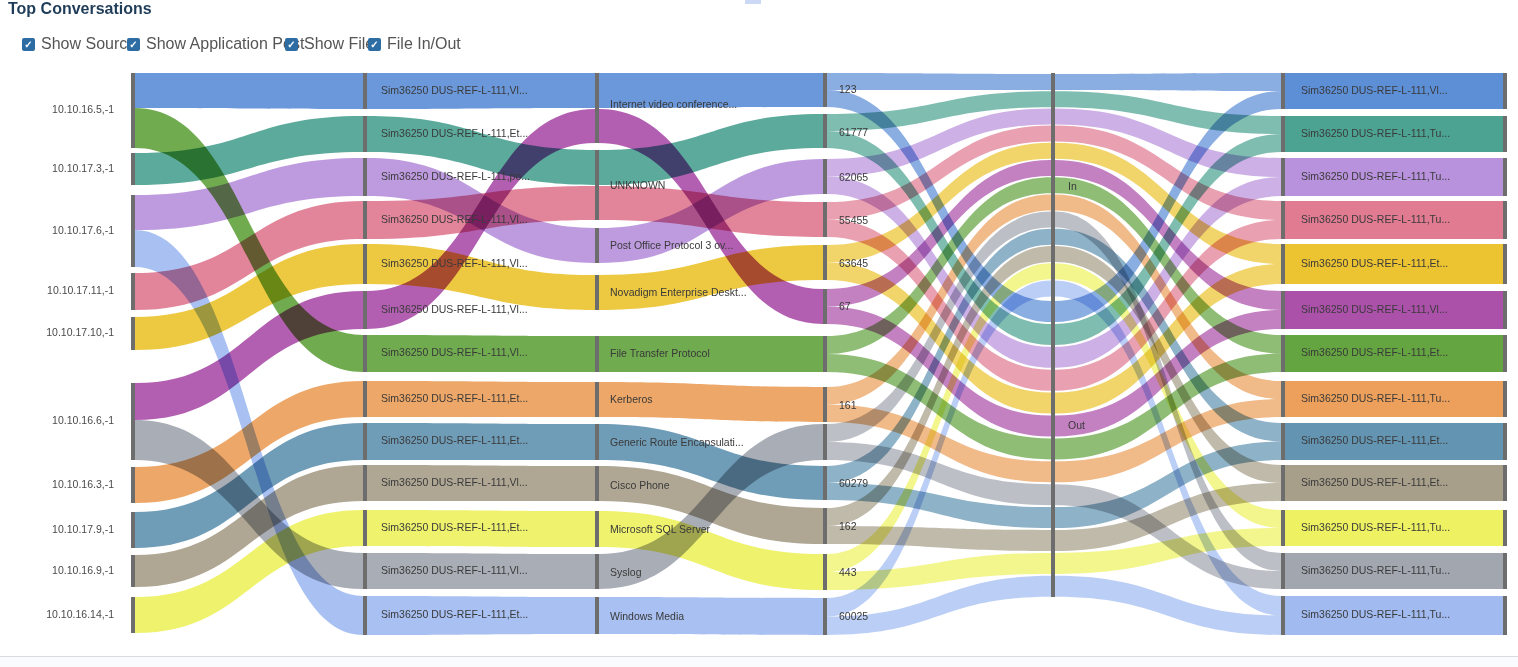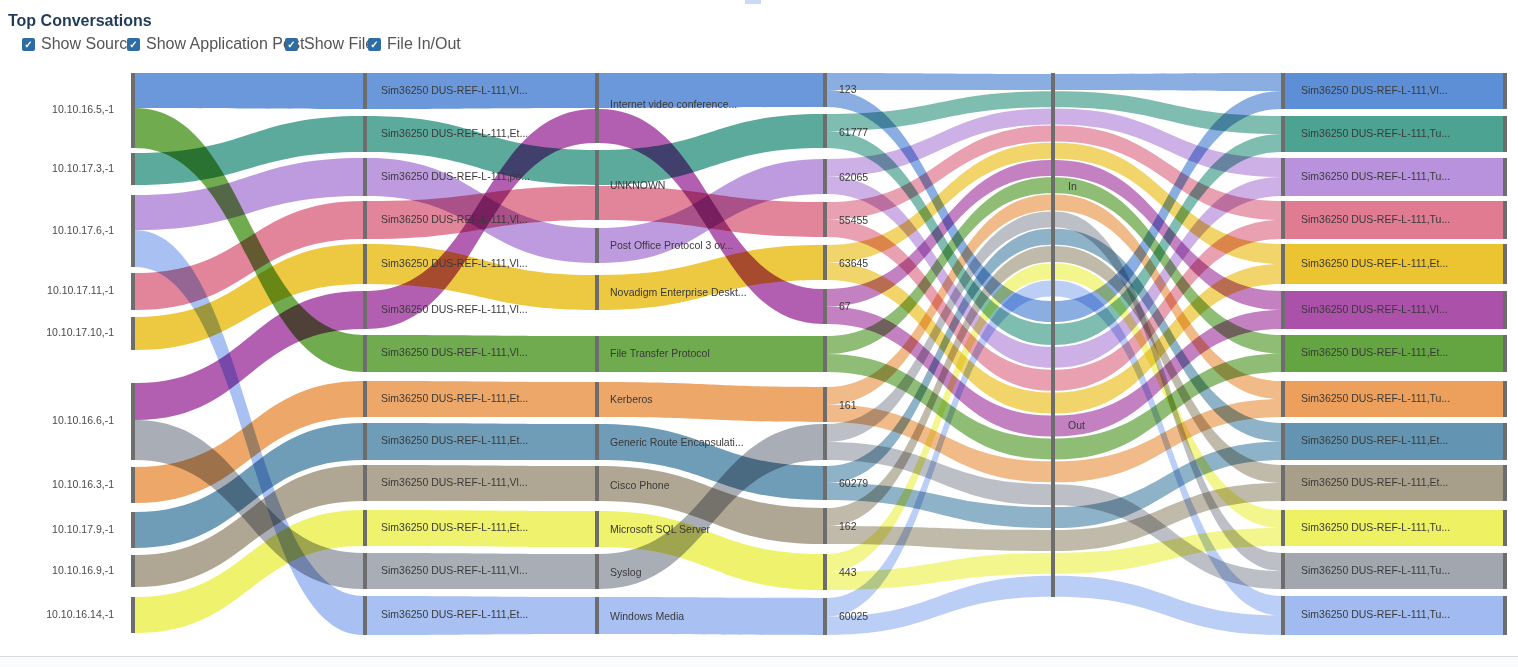--- a/index.html
+++ b/index.html
@@ -1,18 +1,18 @@
 <!DOCTYPE html>
 <html><head>
 <meta charset="utf-8">
 <style>
   html,body{margin:0;padding:0}
   body{width:1518px;height:667px;background:#ffffff;position:relative;overflow:hidden;
        font-family:"Liberation Sans",sans-serif}
-  .title{position:absolute;left:8px;top:12px;font-size:16px;font-weight:bold;color:#1f3c58}
+  .title{position:absolute;left:8px;top:0;font-size:16px;font-weight:bold;color:#1f3c58}
   .controls{position:absolute;left:0;top:35px;width:100%;height:16px}
   .cb{position:absolute;top:0;display:flex;align-items:center;gap:6px}
   .box{width:13px;height:13px;border-radius:2px;background:#2e6da4;color:#fff;
        font-size:10px;line-height:13px;text-align:center;font-weight:bold;flex:0 0 13px}
   .lbl{font-size:16px;color:#555}
   #sankey{position:absolute;left:0;top:0;isolation:isolate}
   path.link,rect.noderect{mix-blend-mode:multiply}
   .bar{fill:#6d6d6d}
   text{font-family:"Liberation Sans",sans-serif;font-size:10.5px;fill:#3a3a3a}
   text.src{fill:#4a4a4a}

